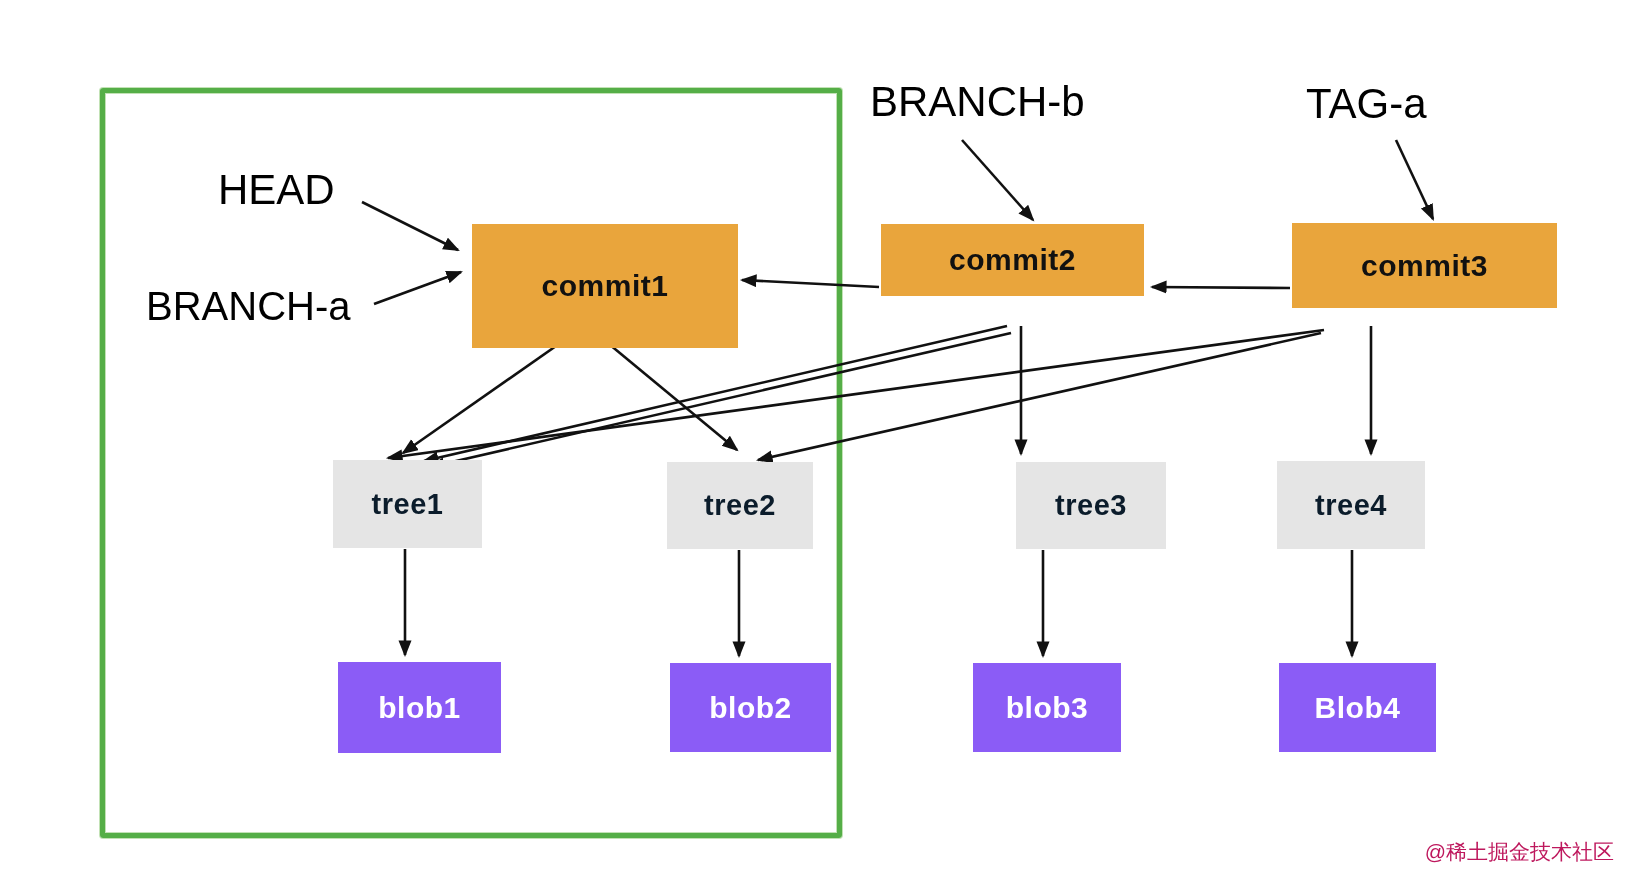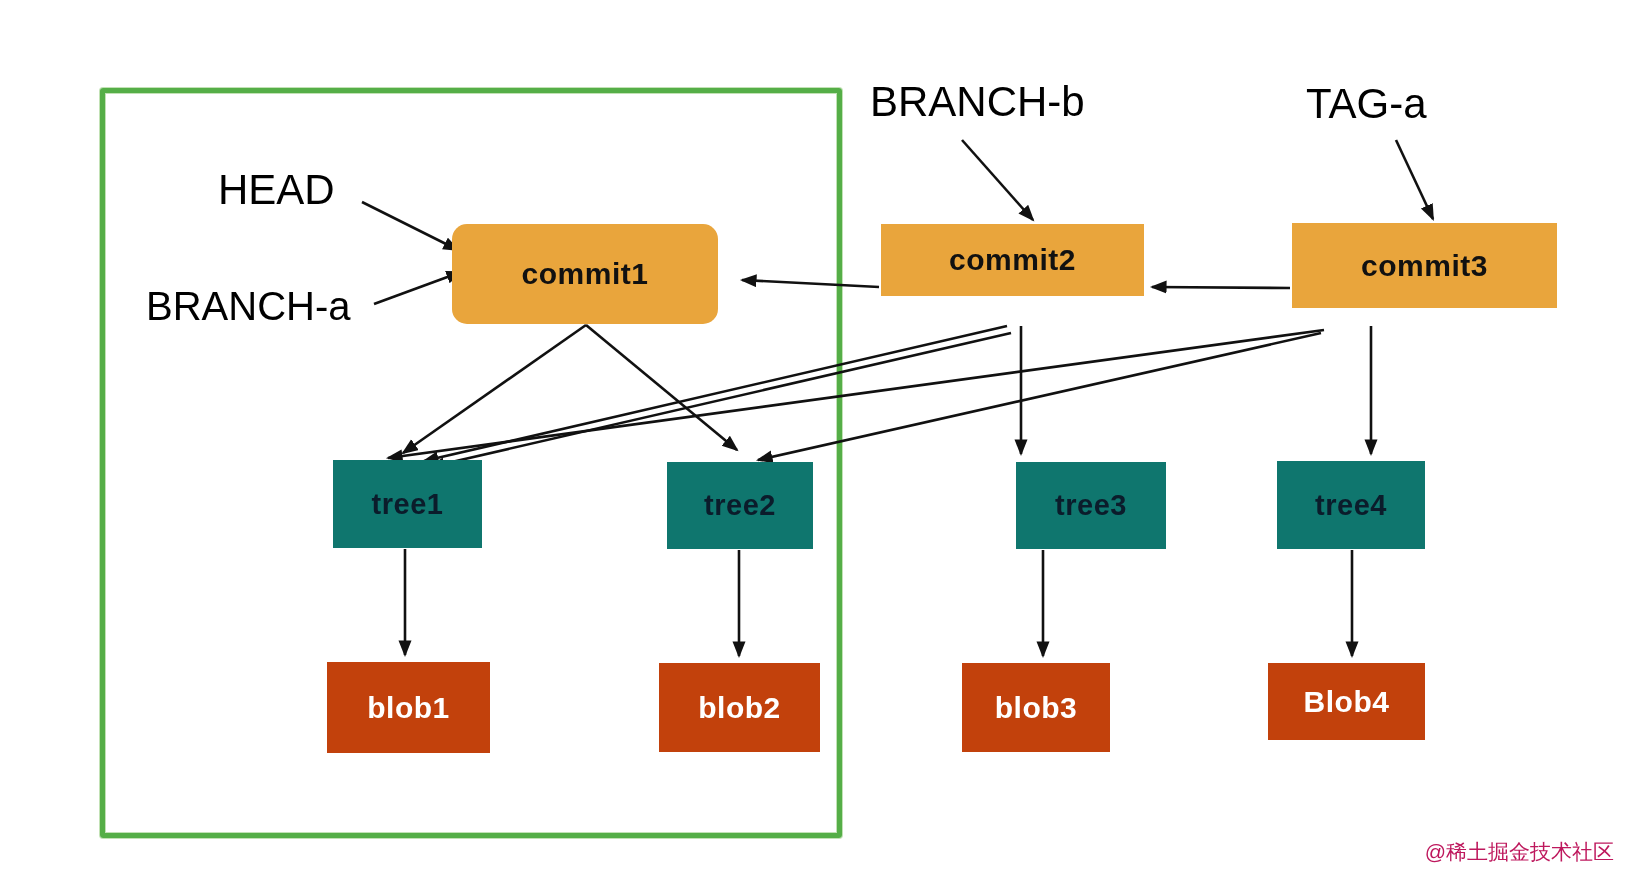--- a/index.html
+++ b/index.html
@@ -3,22 +3,22 @@
 <meta charset="utf-8">
 <style>
   html,body{margin:0;padding:0;background:#ffffff;}
   body{font-family:"Liberation Sans", sans-serif;}
   .canvas{position:relative;width:1634px;height:888px;background:#ffffff;overflow:hidden;}
   .frame{position:absolute;border:5px solid #55ae47;border-radius:3px;
          box-shadow:0 0 0 1px rgba(120,190,90,.45), inset 0 0 0 1px rgba(120,190,90,.45);}
   .node{position:absolute;display:flex;align-items:center;justify-content:center;
         font-weight:bold;font-size:30px;color:#111;letter-spacing:.5px;}
   .node.commit{background:#e9a53c;}
-  .node.tree{background:#0f766e;font-size:29px;color:#0b1c2b;}
-  .node.blob{background:#c2410c;color:#ffffff;}
+  .node.tree{background:#e5e5e5;font-size:29px;color:#0b1c2b;}
+  .node.blob{background:#8b5cf6;color:#ffffff;margin-left:11px;}
   .ref-label{position:absolute;font-weight:normal;color:#000000;white-space:nowrap;}
   svg.edges{position:absolute;left:0;top:0;}
   .watermark{position:absolute;right:20px;top:838px;font-size:21px;color:#be185d;}
 </style>
 </head>
 <body>
 
 <div class="canvas">
   <div class="frame" style="left:100px;top:88px;width:732px;height:740px;"></div>
 
@@ -44,31 +44,31 @@
         <line x1="1043" y1="550" x2="1043" y2="656" stroke="#111111" stroke-width="2.6" marker-end="url(#arrow)"></line>
         <line x1="1352" y1="550" x2="1352" y2="656" stroke="#111111" stroke-width="2.6" marker-end="url(#arrow)"></line>
         <line x1="362" y1="202" x2="458" y2="250" stroke="#111111" stroke-width="2.6" marker-end="url(#arrow)"></line>
         <line x1="374" y1="304" x2="461" y2="272" stroke="#111111" stroke-width="2.6" marker-end="url(#arrow)"></line>
         <line x1="962" y1="140" x2="1033" y2="220" stroke="#111111" stroke-width="2.6" marker-end="url(#arrow)"></line>
         <line x1="1396" y1="140" x2="1433" y2="219" stroke="#111111" stroke-width="2.6" marker-end="url(#arrow)"></line>
       </g>
   </svg>
 
   <div id="nodes-layer">
-      <div class="node commit" style="left: 452px; top: 224px; width: 266px; height: 100px; border-radius: 15px;">commit1</div>
+      <div class="node commit" style="left: 472px; top: 224px; width: 266px; height: 124px;">commit1</div>
       <div class="node commit" style="left: 881px; top: 224px; width: 263px; height: 72px;">commit2</div>
       <div class="node commit" style="left: 1292px; top: 223px; width: 265px; height: 85px;">commit3</div>
       <div class="node tree" style="left: 333px; top: 460px; width: 149px; height: 88px;">tree1</div>
       <div class="node tree" style="left: 667px; top: 462px; width: 146px; height: 87px;">tree2</div>
       <div class="node tree" style="left: 968px; top: 462px; width: 150px; height: 87px; margin-left: 48px;">tree3</div>
       <div class="node tree" style="left: 1277px; top: 461px; width: 148px; height: 88px;">tree4</div>
       <div class="node blob" style="left: 327px; top: 662px; width: 163px; height: 91px;">blob1</div>
       <div class="node blob" style="left: 659px; top: 663px; width: 161px; height: 89px;">blob2</div>
       <div class="node blob" style="left: 962px; top: 663px; width: 148px; height: 89px;">blob3</div>
-      <div class="node blob" style="left: 1268px; top: 663px; width: 157px; height: 77px;">Blob4</div>
+      <div class="node blob" style="left: 1268px; top: 663px; width: 157px; height: 89px;">Blob4</div>
     </div>
   <div id="refs-layer">
       <div class="ref-label" style="left: 218px; top: 166px; font-size: 42px;">HEAD</div>
       <div class="ref-label" style="left: 146px; top: 284px; font-size: 40px;">BRANCH-a</div>
       <div class="ref-label" style="left: 870px; top: 78px; font-size: 42px;">BRANCH-b</div>
       <div class="ref-label" style="left: 1306px; top: 80px; font-size: 42px;">TAG-a</div>
     </div>
 
   <div class="watermark">@稀土掘金技术社区</div>
 </div>

